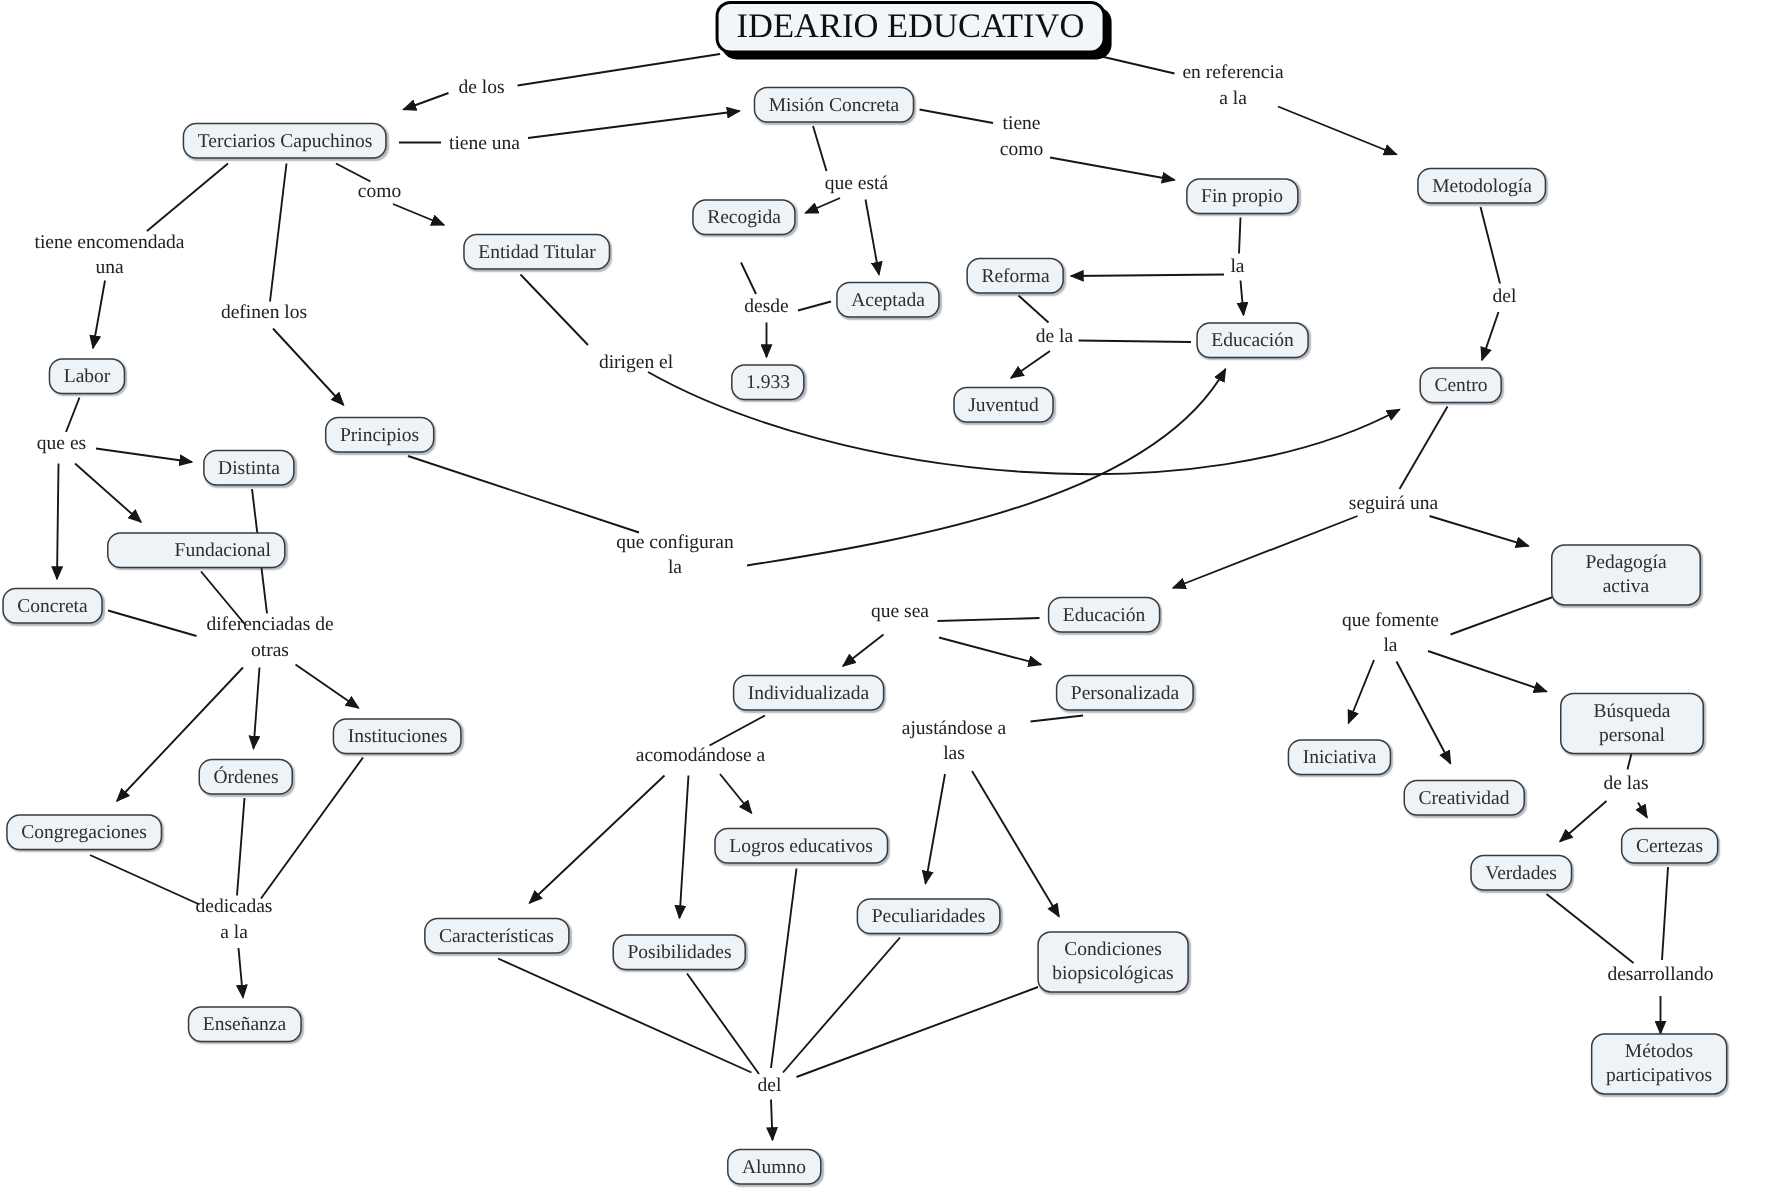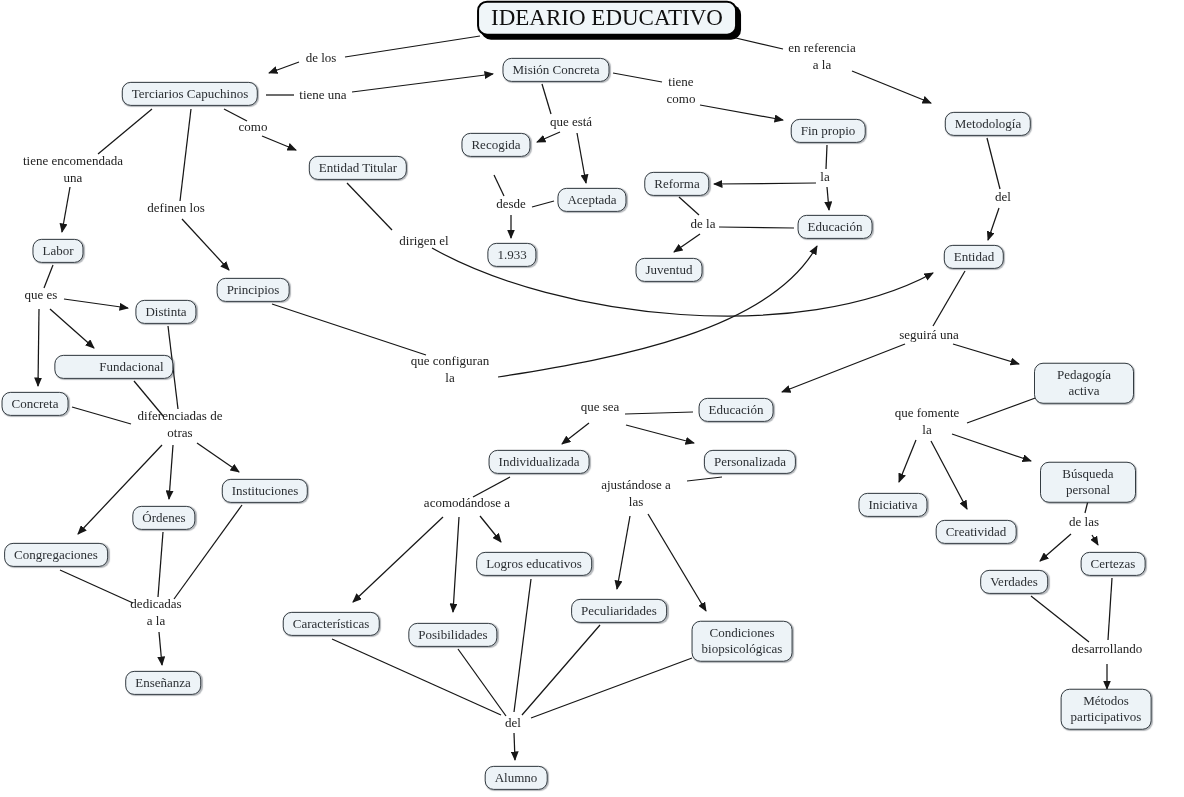--- a/index.html
+++ b/index.html
@@ -110,25 +110,25 @@
       <div class="node" style="left: 556px; top: 70px;">Misión Concreta</div>
       <div class="node" style="left: 343px; top: 168px; margin-left: 15px;">Entidad Titular</div>
       <div class="node" style="left: 496px; top: 145px;">Recogida</div>
       <div class="node" style="left: 592px; top: 200px;">Aceptada</div>
       <div class="node" style="left: 512px; top: 255px;">1.933</div>
       <div class="node" style="left: 828px; top: 131px;">Fin propio</div>
       <div class="node" style="left: 677px; top: 184px;">Reforma</div>
       <div class="node" style="left: 835px; top: 227px;">Educación</div>
       <div class="node" style="left: 669px; top: 270px;">Juventud</div>
       <div class="node" style="left: 988px; top: 124px;">Metodología</div>
-      <div class="node" style="left: 974px; top: 257px;">Entidad</div>
+      <div class="node" style="left: 974px; top: 257px;">Centro</div>
       <div class="node" style="left: 58px; top: 251px;">Labor</div>
       <div class="node" style="left: 253px; top: 290px;">Principios</div>
       <div class="node" style="left: 166px; top: 312px;">Distinta</div>
-      <div class="node" style="left: 114px; top: 367px; padding-left: 44px;">Fundacional</div>
+      <div class="node" style="left: 131px; top: 367px; padding-left: 44px;">Fundacional</div>
       <div class="node" style="left: 35px; top: 404px;">Concreta</div>
       <div class="node" style="left: 56px; top: 555px;">Congregaciones</div>
       <div class="node" style="left: 164px; top: 518px;">Órdenes</div>
       <div class="node" style="left: 265px; top: 491px;">Instituciones</div>
       <div class="node" style="left: 163px; top: 683px;">Enseñanza</div>
       <div class="node" style="left: 736px; top: 410px;">Educación</div>
       <div class="node" style="left: 539px; top: 462px;">Individualizada</div>
       <div class="node" style="left: 750px; top: 462px;">Personalizada</div>
       <div class="node" style="left: 534px; top: 564px;">Logros educativos</div>
       <div class="node" style="left: 331px; top: 624px;">Características</div>

